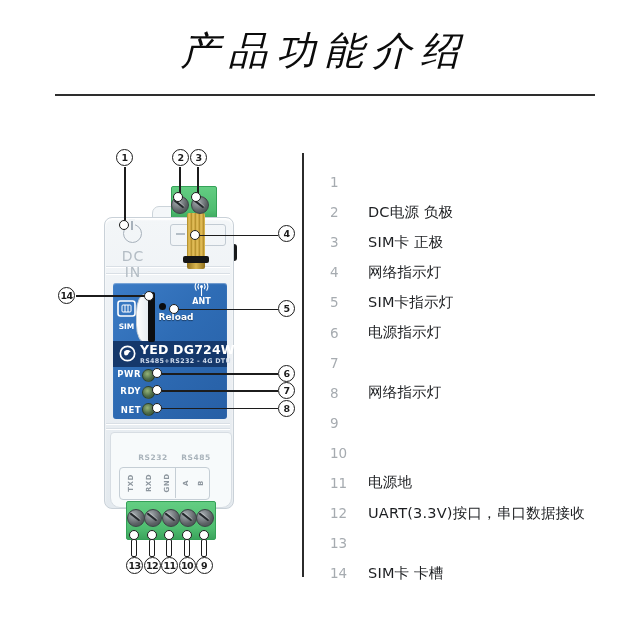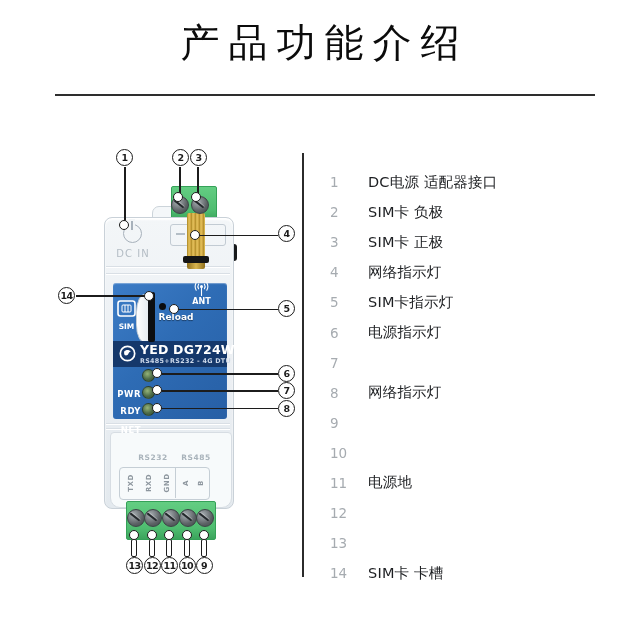--- a/index.html
+++ b/index.html
@@ -2,22 +2,22 @@
 <html><head>
 <meta charset="utf-8">
 <style>
   html,body{margin:0;padding:0;}
   body{
     width:640px;height:640px;background:#ffffff;overflow:hidden;position:relative;
     font-family:"DejaVu Sans","Liberation Sans",sans-serif;
   }
   
   .title{
-    position:absolute;left:0;top:16px;width:640px;text-align:center;
-    font-size:39px;font-weight:500;color:#0b0b0b;letter-spacing:9px;text-indent:9px;
+    position:absolute;left:0;top:24px;width:640px;text-align:center;
+    font-size:39px;font-weight:500;color:#0b0b0b;letter-spacing:9px;text-indent:9px;font-style:italic;
   }
   .title-underline{position:absolute;left:55px;top:94px;width:540px;height:2px;background:#2e2e2e;}
   .vdivider{position:absolute;left:302px;top:153px;width:2px;height:424px;background:#2b2b2b;}
   
   .legend{position:absolute;left:330px;top:167px;width:300px;}
   .lrow{display:flex;align-items:center;height:30.1px;}
   .lnum{width:38px;font-size:13.5px;color:#a6abb0;flex:none;}
   .llabel{font-size:14.5px;color:#1c1e21;font-weight:500;letter-spacing:.2px;white-space:nowrap;}
   
   .co{position:absolute;width:15px;height:15px;background:#fff;border:1.4px solid #1c1c1c;border-radius:50%;
@@ -40,39 +40,39 @@
       transform:rotate(38deg);border-radius:1px;box-shadow:0 -1px 0 rgba(255,255,255,.3);}
   .sma-shaft{position:absolute;left:187px;top:213px;width:18px;height:45px;z-index:3;
       background:repeating-linear-gradient(90deg,#a8831f 0,#e7c45e 2px,#c79d3a 4px);border-radius:2px;}
   .sma-nut{position:absolute;left:183px;top:256px;width:26px;height:7px;background:#151515;border-radius:2px;z-index:4;}
   .sma-base{position:absolute;left:187px;top:263px;width:18px;height:6px;background:linear-gradient(90deg,#8f6f1c,#d8b54f,#8f6f1c);border-radius:0 0 2px 2px;z-index:4;}
   .ant-outline{position:absolute;left:170px;top:224px;width:54px;height:20px;border:1.2px solid #c2cbd3;border-radius:3px;z-index:2;}
   .ant-dash{position:absolute;left:176px;top:233px;width:9px;height:2px;background:#b4bec6;z-index:3;}
   .side-bump{position:absolute;left:231px;top:244px;width:6px;height:17px;background:#17191b;border-radius:0 3px 3px 0;z-index:1;}
   .pwricon{position:absolute;left:123px;top:224px;width:17px;height:17px;border:1.7px solid #a7b1bb;border-radius:50%;z-index:4;}
   .pwricon::after{content:'';position:absolute;left:7px;top:-4px;width:2.4px;height:9px;background:#a7b1bb;box-shadow:0 0 0 2px #f2f5f7;}
-  .dcin-label{position:absolute;left:113px;top:248px;width:40px;text-align:center;font-size:10px;color:#b3bcc4;letter-spacing:1px;z-index:4;}
+  .dcin-label{position:absolute;left:113px;top:248px;width:40px;text-align:center;font-size:14px;color:#b3bcc4;letter-spacing:1px;z-index:4;}
   
   .faceplate{position:absolute;left:113px;top:283px;width:114px;height:136px;border-radius:3px;z-index:6;
       background:linear-gradient(135deg,#3c7cc6 0%,#2e6cb5 45%,#275fa5 100%);box-shadow:inset 0 1px 1px rgba(255,255,255,.35);}
   .ant-icon{position:absolute;left:193px;top:281px;z-index:7;}
   .ant-label{position:absolute;left:188px;top:297px;width:27px;text-align:center;font-size:8px;font-weight:700;color:#fff;z-index:7;}
   .sim-icon{position:absolute;left:117px;top:300px;z-index:7;}
   .sim-label{position:absolute;left:116px;top:322px;width:21px;text-align:center;font-size:7.5px;font-weight:700;color:#fff;z-index:7;}
   .sim-slot{position:absolute;left:136px;top:294px;width:13px;height:47px;z-index:7;
       background:linear-gradient(90deg,#ffffff,#e2e9ef);border:1px solid #c6cfd7;border-radius:9px 3px 3px 9px / 18px 4px 4px 18px;}
   .sim-bar{position:absolute;left:148px;top:292px;width:7px;height:50px;background:#0c0e11;border-radius:2px;z-index:8;}
   .reload-dot{position:absolute;left:159px;top:303px;width:7px;height:7px;background:#0a0c0e;border-radius:50%;z-index:8;}
   .reload-label{position:absolute;left:158px;top:312px;width:36px;text-align:center;font-size:9px;font-weight:700;color:#fff;
       text-shadow:0 1px 1px rgba(0,0,0,.45);z-index:8;}
   .band{position:absolute;left:113px;top:341px;width:114px;height:26px;background:#15386b;z-index:7;}
   .logo{position:absolute;left:119px;top:345px;z-index:8;}
   .brand{position:absolute;left:140px;top:342.5px;width:86px;font-size:12.5px;line-height:13px;font-weight:800;color:#fff;letter-spacing:.2px;z-index:8;white-space:nowrap;}
   .brand-sub{position:absolute;left:140px;top:356.5px;width:86px;font-size:6.4px;font-weight:700;color:#cdd9ea;letter-spacing:.3px;z-index:8;white-space:nowrap;}
-  .led-label{position:absolute;width:29px;text-align:right;font-size:8.5px;font-weight:700;color:#fff;letter-spacing:.5px;z-index:8;margin-top:20px;}
+  .led-label{position:absolute;width:29px;text-align:right;font-size:8.5px;font-weight:700;color:#fff;letter-spacing:.5px;z-index:8;}
   .led{position:absolute;width:11px;height:11px;border-radius:50%;z-index:8;
       background:radial-gradient(circle at 40% 35%,#95b478,#4c6a48 55%,#31502f);border:1px solid rgba(0,0,0,.35);}
   
   .lower-panel{position:absolute;left:110px;top:432px;width:120px;height:74px;background:#f7fafb;border:1px solid #d7dde3;border-radius:4px 4px 10px 10px;z-index:3;}
   .port-label{position:absolute;top:453px;width:44px;text-align:center;font-size:7.5px;color:#a9b3bb;font-weight:600;letter-spacing:.5px;z-index:4;}
   .pinbox{position:absolute;left:119px;top:467px;width:89px;height:31px;border:1.2px solid #c5ced5;border-radius:4px;z-index:4;}
   .pinbox-div{position:absolute;left:175px;top:467px;width:1.2px;height:31px;background:#c5ced5;z-index:5;}
   .pin{position:absolute;width:30px;height:10px;line-height:10px;text-align:center;transform:rotate(-90deg);
       font-size:7px;color:#8d969e;font-weight:600;letter-spacing:.5px;z-index:5;}
 </style>
@@ -210,25 +210,24 @@
   <div class="co" style="left:126px;top:557px;">13</div>
   <div class="co" style="left:143.5px;top:557px;">12</div>
   <div class="co" style="left:161px;top:557px;">11</div>
   <div class="co" style="left:178.5px;top:557px;">10</div>
   <div class="co" style="left:195.5px;top:557px;">9</div>
 </div>
 
 <div class="legend">
   <div class="lrow">
       <span class="lnum">1</span>
-      <span class="llabel">DC电源 适配器接口</span>
     </div>
   <div class="lrow">
       <span class="lnum">2</span>
-      <span class="llabel">SIM卡 负极</span>
+      <span class="llabel">DC电源 负极</span>
     </div>
   <div class="lrow">
       <span class="lnum">3</span>
       <span class="llabel">SIM卡 正极</span>
     </div>
   <div class="lrow">
       <span class="lnum">4</span>
       <span class="llabel">网络指示灯</span>
     </div>
   <div class="lrow">
@@ -251,20 +250,21 @@
     </div>
   <div class="lrow">
       <span class="lnum">10</span>
     </div>
   <div class="lrow">
       <span class="lnum">11</span>
       <span class="llabel">电源地</span>
     </div>
   <div class="lrow">
       <span class="lnum">12</span>
+      <span class="llabel">UART(3.3V)按口，串口数据接收</span>
     </div>
   <div class="lrow">
       <span class="lnum">13</span>
     </div>
   <div class="lrow">
       <span class="lnum">14</span>
       <span class="llabel">SIM卡 卡槽</span>
     </div>
 </div>
 

